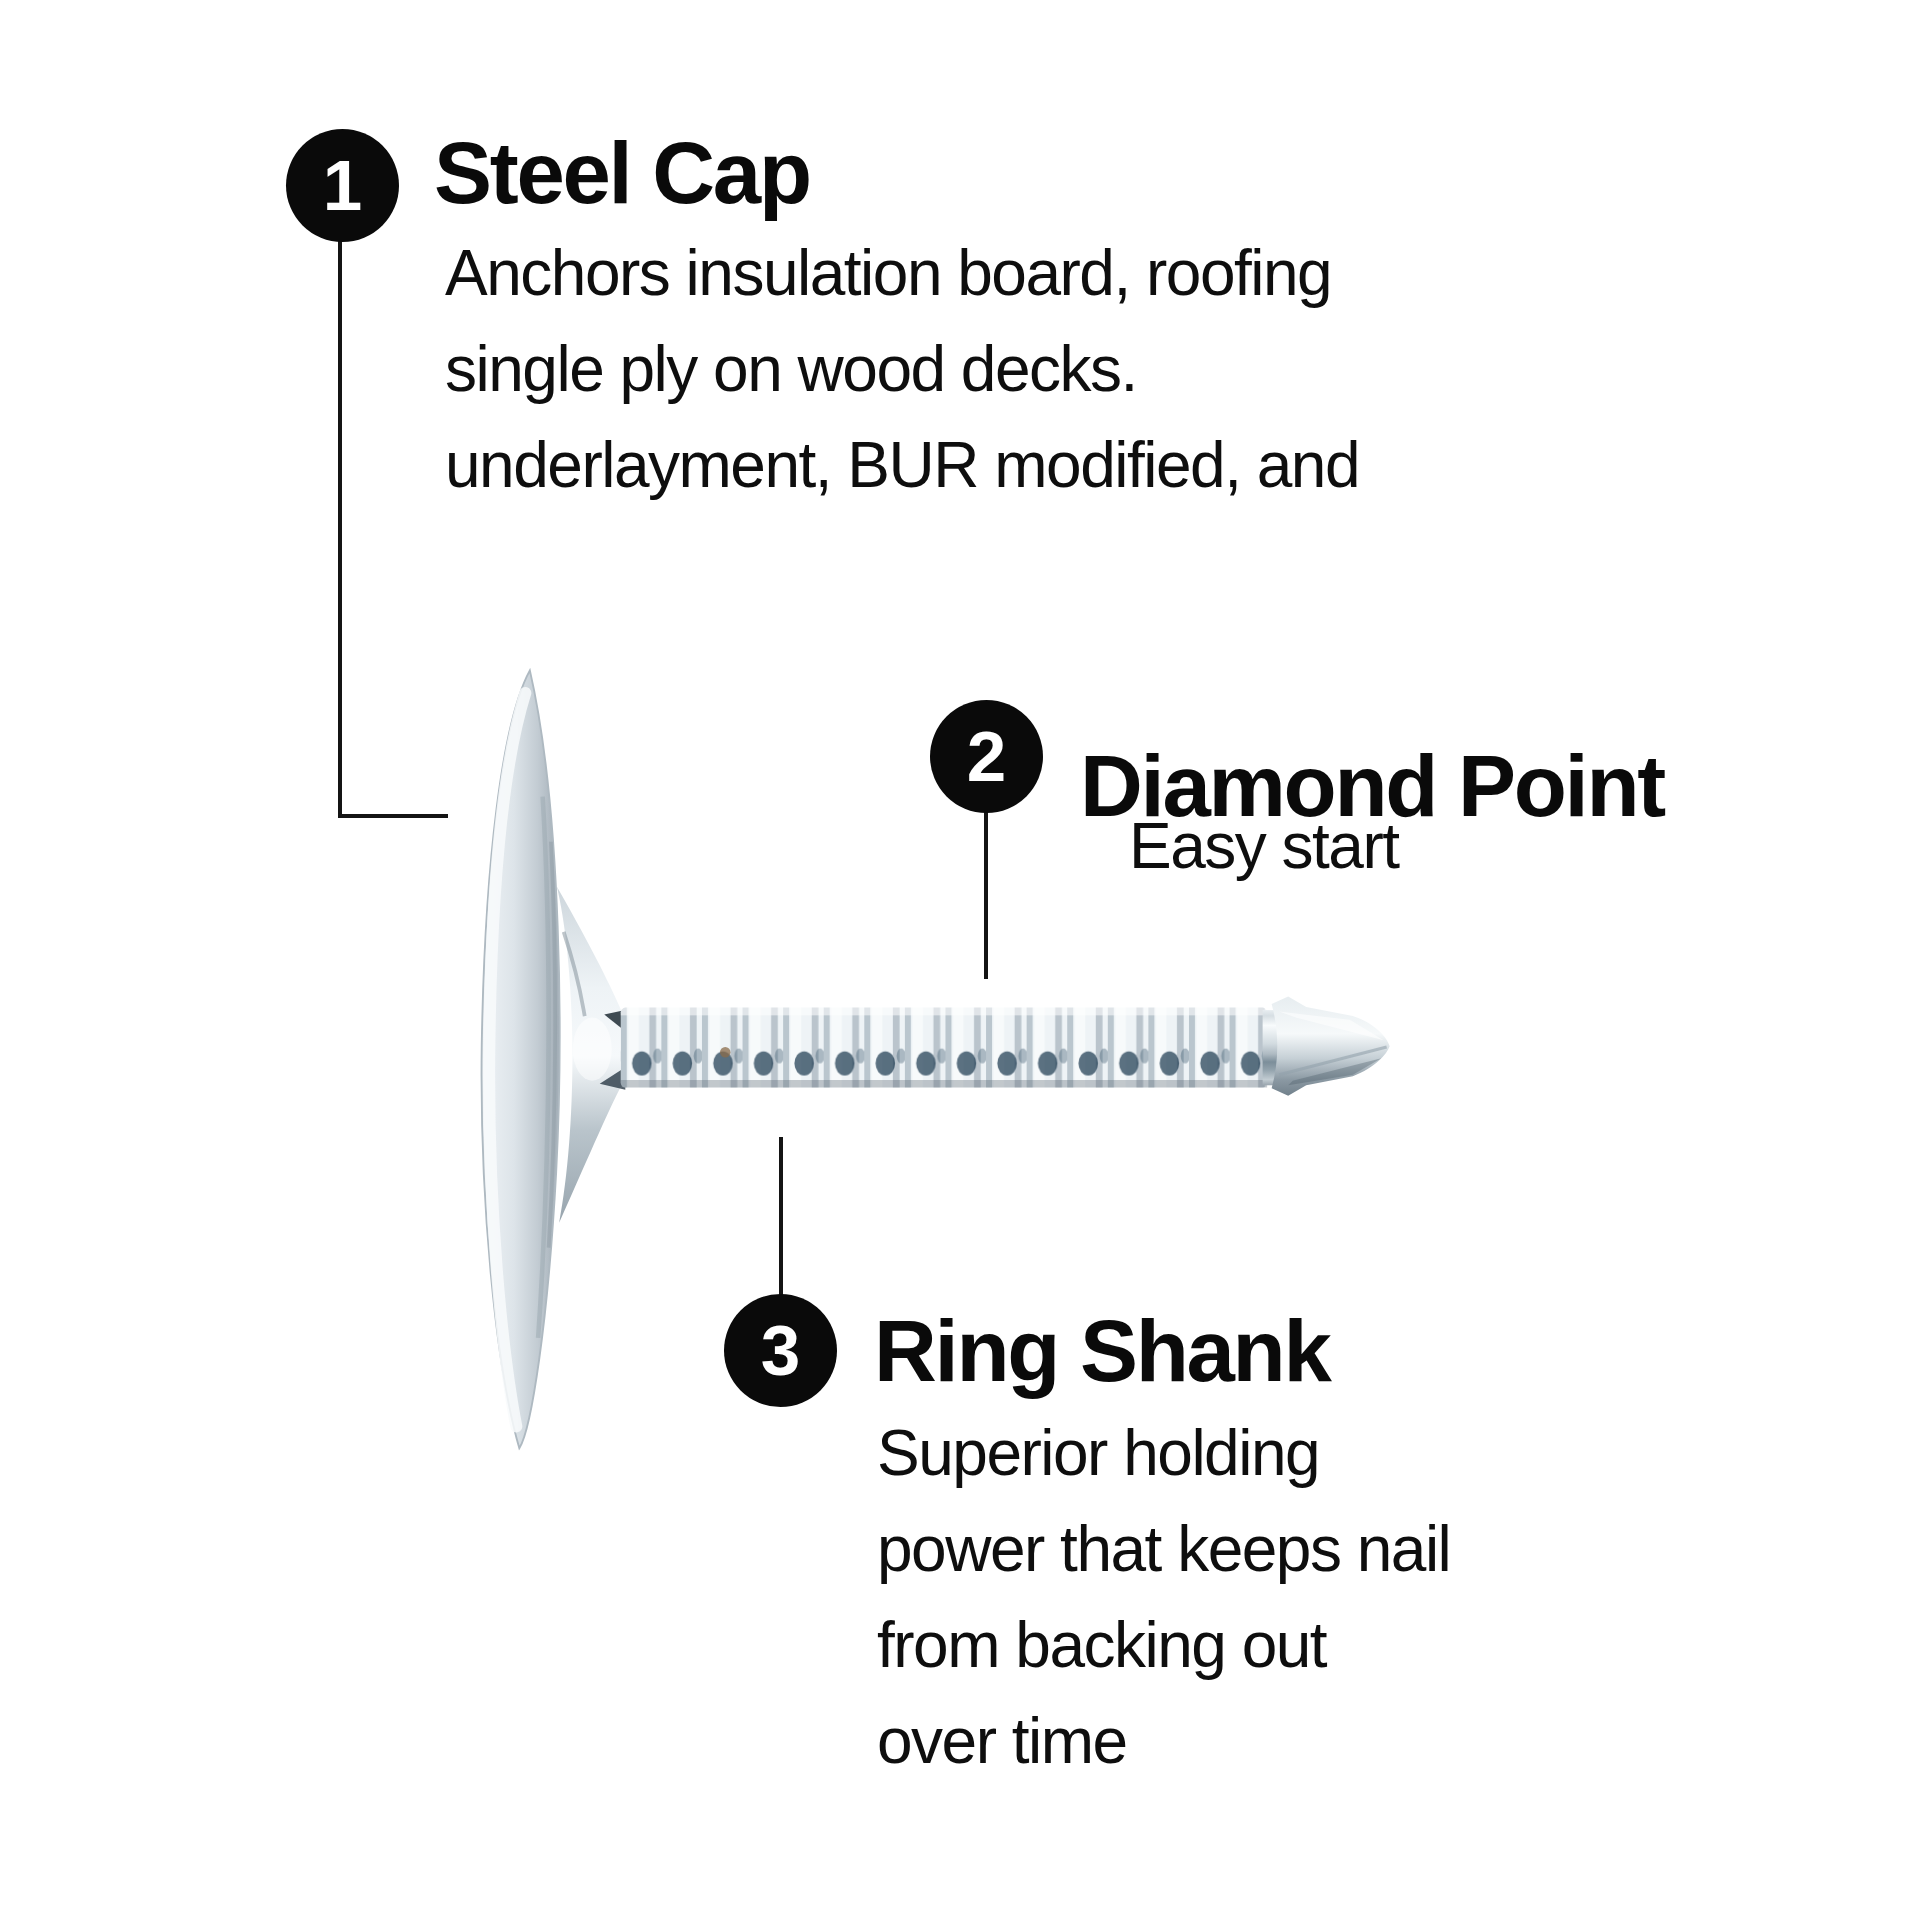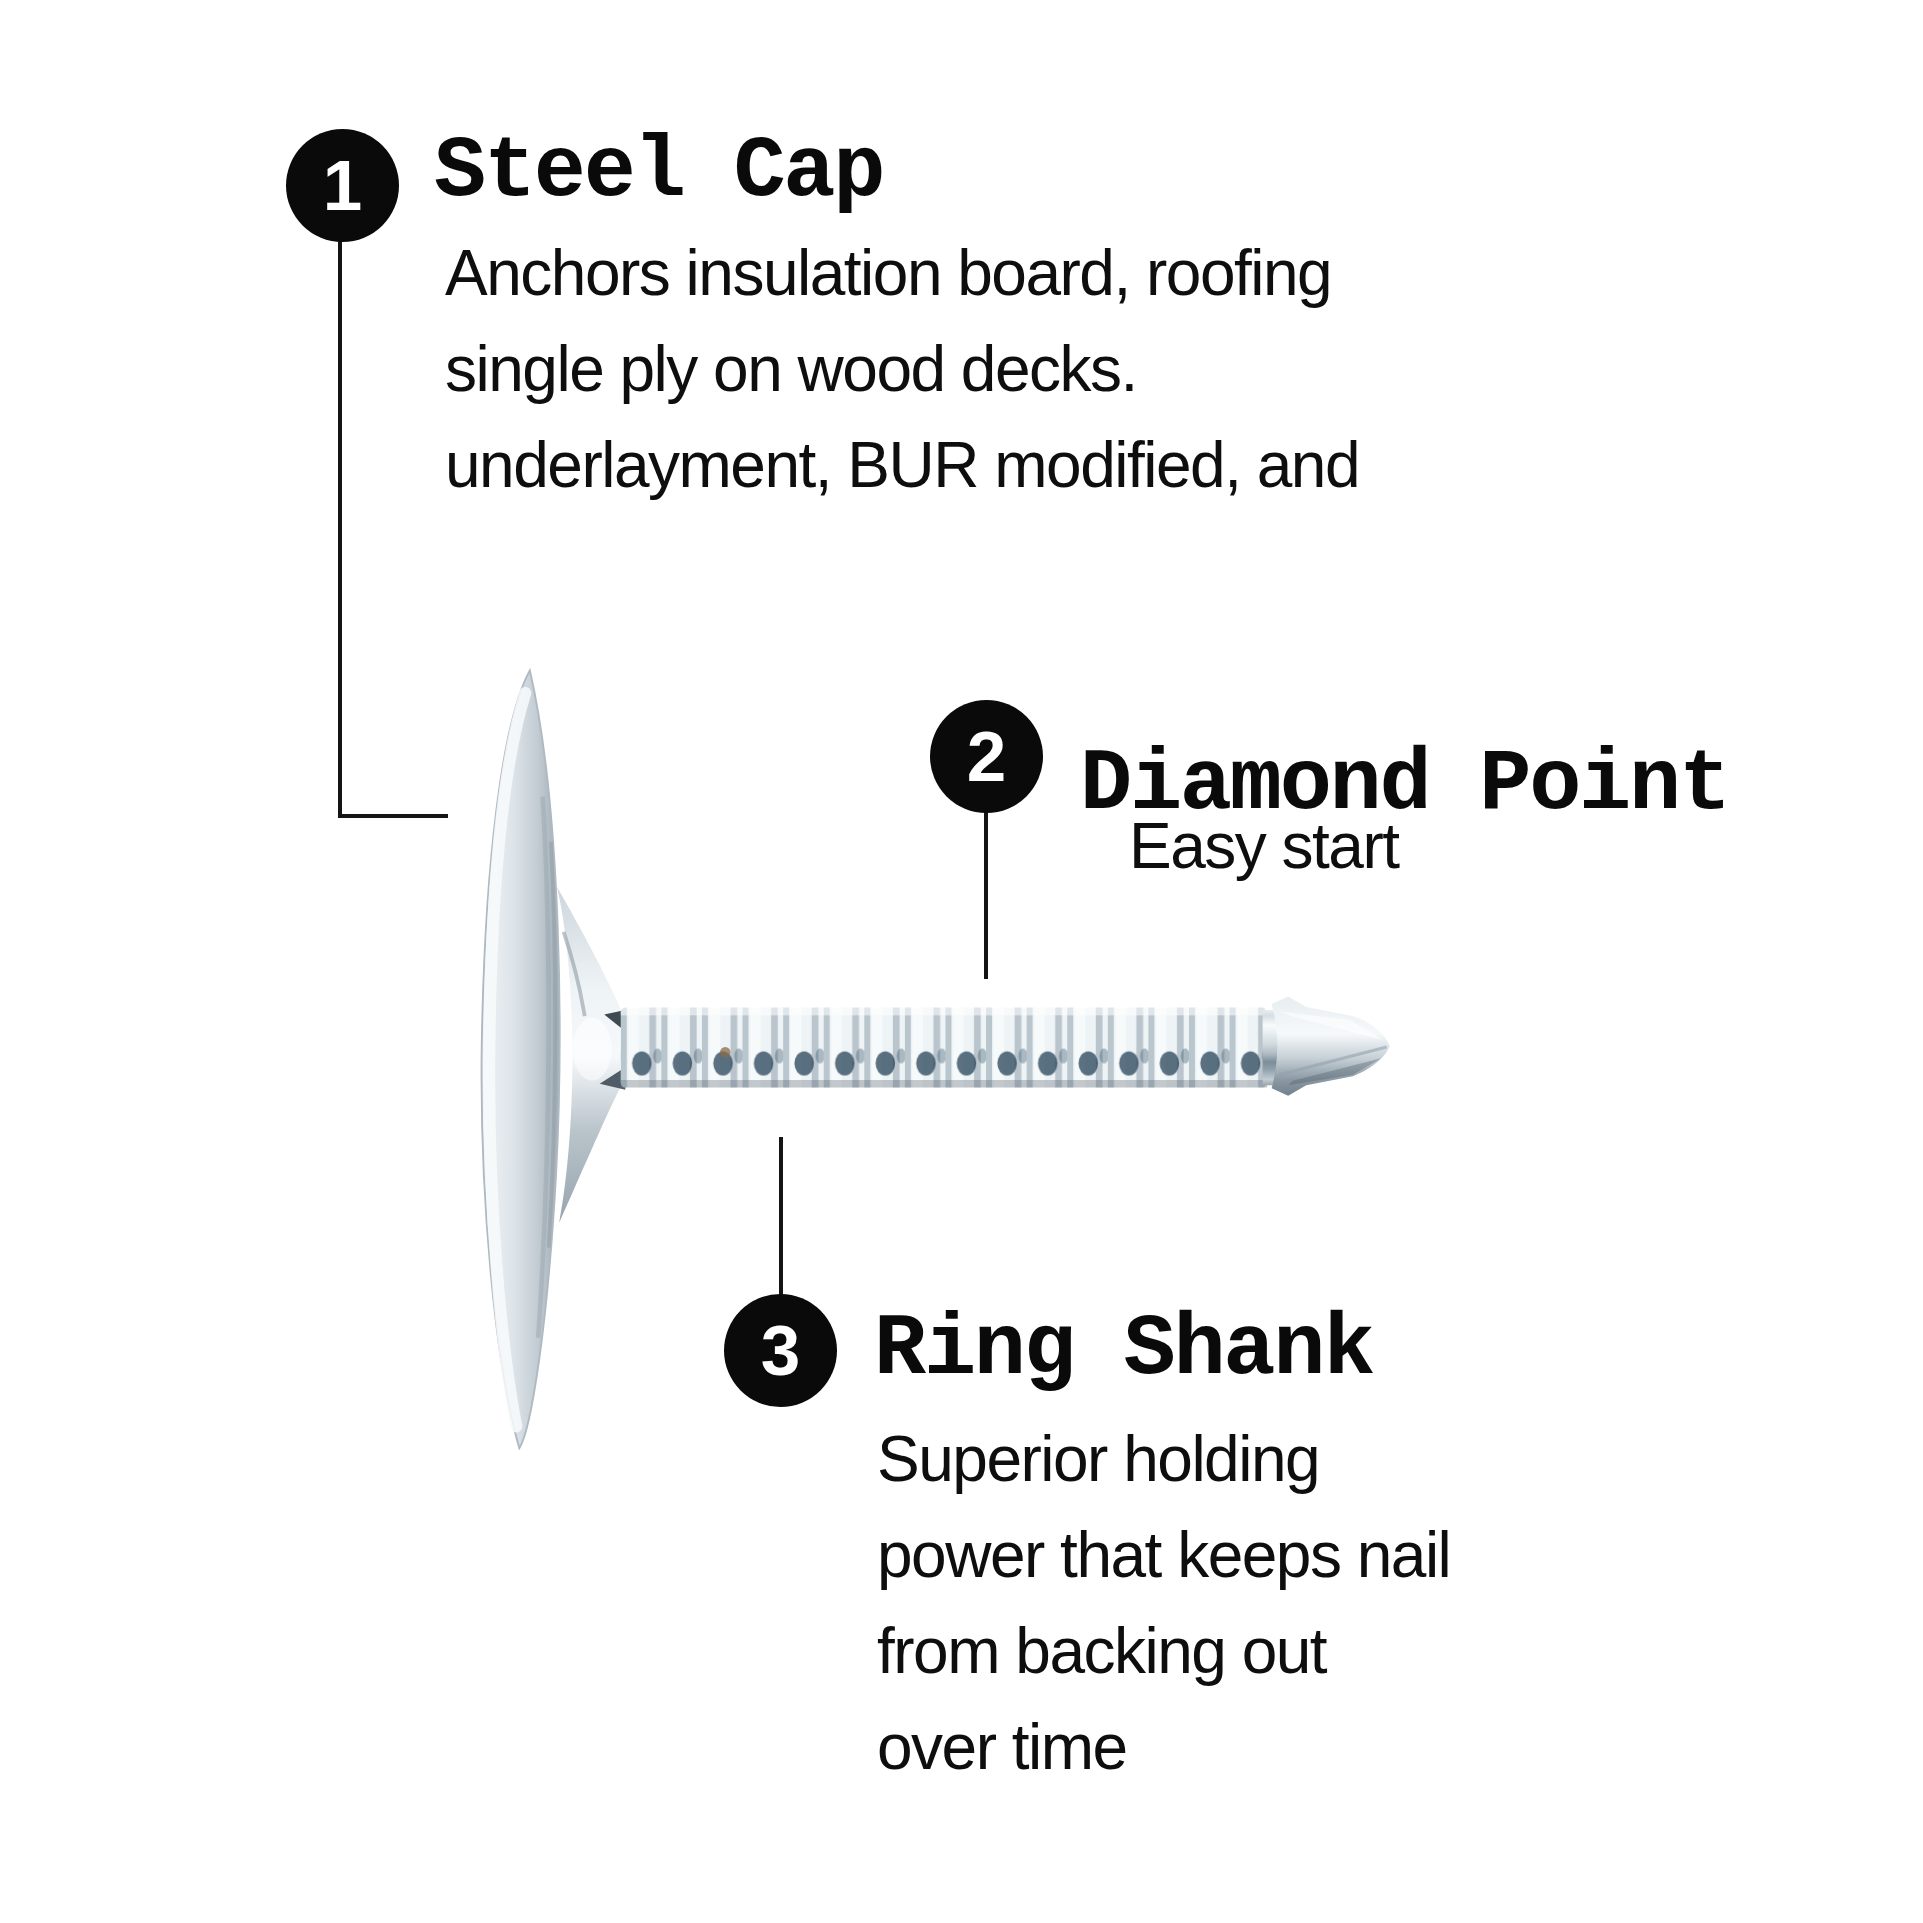--- a/index.html
+++ b/index.html
@@ -14,21 +14,21 @@
   .nail-svg{position:absolute;left:0;top:0;width:1924px;height:1924px;}
   .leader{position:absolute;background:#141414;}
   .callout-number{
     position:absolute;width:113px;height:113px;border-radius:50%;
     background:#0a0a0a;color:#ffffff;
     display:flex;align-items:center;justify-content:center;
     font-size:71px;font-weight:700;line-height:1;
   }
   .callout-title{
     position:absolute;font-size:87px;font-weight:700;letter-spacing:-2.3px;
-    line-height:1;white-space:nowrap;color:#0a0a0a;font-family:Liberation Mono, monospace;
+    line-height:1;white-space:nowrap;color:#0a0a0a;
   }
   .callout-desc{position:absolute;}
   .callout-desc .line{
     font-size:64px;font-weight:400;letter-spacing:-1.5px;
     line-height:96px;white-space:nowrap;color:#0e0e0e;
   }
 </style>
 </head>
 <body>
 
@@ -141,21 +141,21 @@
   </div>
   <div class="callout-title" style="left:1080px;top:702px;margin-top:40px;">Diamond Point</div>
   <div class="callout-desc" style="left:1082px;top:798px;margin-left:47px;">
     <div class="line">Easy start</div>
   </div>
 
   <div class="callout-number" style="left:724px;top:1294px;">
     <span>3</span>
   </div>
   <div class="callout-title" style="left:874px;top:1307px;">Ring Shank</div>
-  <div class="callout-desc" style="left:877px;top:1405px;margin-top:6px;">
+  <div class="callout-desc" style="left:877px;top:1405px;">
     <div class="line">Superior holding</div>
     <div class="line">power that keeps nail</div>
     <div class="line">from backing out</div>
     <div class="line">over time</div>
   </div>
 
 </div>
 
 
 </body></html>

